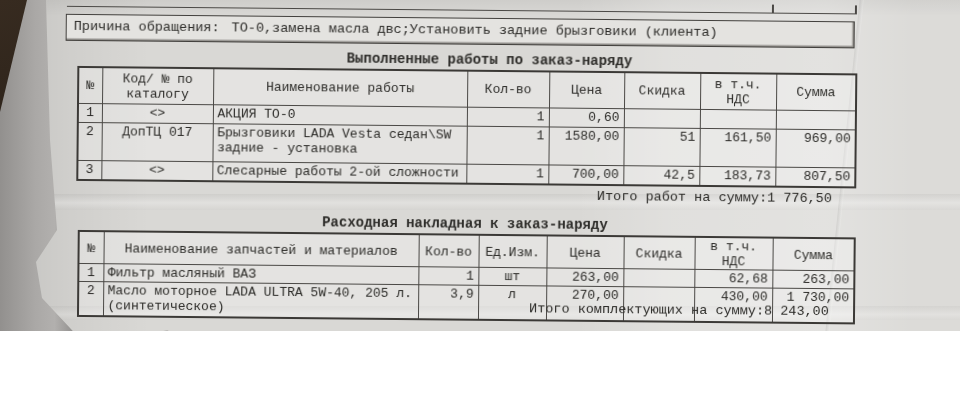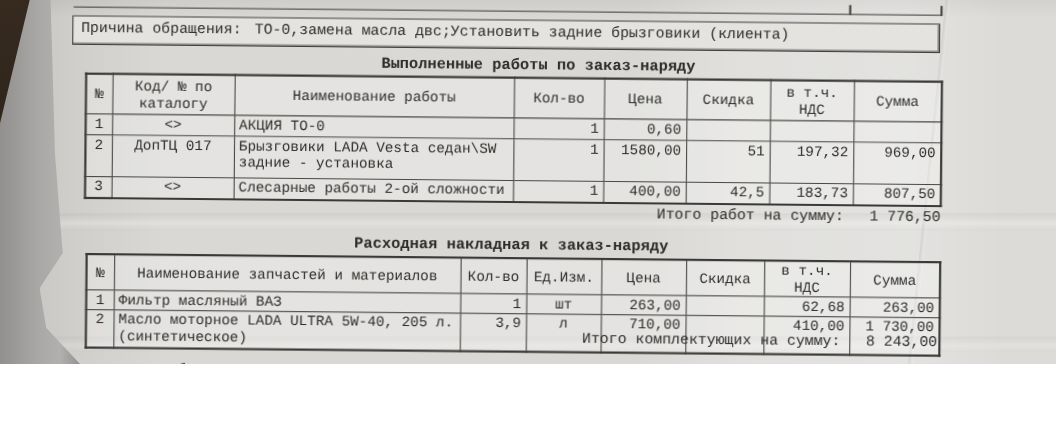--- a/index.html
+++ b/index.html
@@ -41,21 +41,21 @@
   .t-parts-title{top:212px;left:13px;}
   table{border-collapse:collapse;table-layout:fixed;font-size:13px;color:#2d2c29;
         background:rgba(255,255,255,0.28);border:2px solid #3b3936;}
   th,td{border:1.4px solid #4a4845;padding:1px 4px 0 4px;line-height:15px;overflow:hidden;}
   th{font-weight:normal;text-align:center;vertical-align:middle;}
   td{vertical-align:top;}
   .works-table{position:absolute;top:66px;left:13px;}
   .parts-table{position:absolute;top:230px;left:15px;}
   .c{text-align:center;} .r{text-align:right;} .l{text-align:left;}
   .total-line{position:absolute;display:flex;justify-content:flex-end;align-items:baseline;font-size:13.5px;}
-  .total-line .tl-value{min-width:88px;text-align:right;}
+  .total-line .tl-value{min-width:88px;text-align:left;}
   .works-total{top:184px;left:13px;width:779px;}
   .parts-total{top:297px;left:15px;width:775px;}
   .discount-note{position:absolute;top:329px;left:2px;font-size:13.5px;}
   .grand-total{position:absolute;top:362px;left:0;width:775px;font-weight:bold;font-size:13.5px;line-height:18px;}
 </style>
 </head>
 <body>
 
 <div class="stage">
   <div class="under-sheet"></div>
@@ -111,29 +111,29 @@
           <td class="r"></td>
           <td class="r"></td>
         </tr>
         <tr style="height:38px">
           <td class="c">2</td>
           <td class="c">ДопТЦ 017</td>
           <td class="l">Брызговики LADA Vesta седан\SW задние - установка</td>
           <td class="r">1</td>
           <td class="r">1580,00</td>
           <td class="r">51</td>
-          <td class="r">197,32</td>
+          <td class="r">161,50</td>
           <td class="r">969,00</td>
         </tr>
         <tr style="height:20px">
           <td class="c">3</td>
           <td class="c">&lt;&gt;</td>
           <td class="l">Слесарные работы 2-ой сложности</td>
           <td class="r">1</td>
-          <td class="r">400,00</td>
+          <td class="r">700,00</td>
           <td class="r">42,5</td>
           <td class="r">183,73</td>
           <td class="r">807,50</td>
         </tr>
       </tbody>
         </table>
 
       <div class="total-line works-total">
         <span>Итого работ на сумму:</span>
         <span class="tl-value">1 776,50</span>
@@ -171,23 +171,23 @@
           <td class="r">263,00</td>
           <td class="r"></td>
           <td class="r">62,68</td>
           <td class="r">263,00</td>
         </tr>
         <tr style="height:34px">
           <td class="c">2</td>
           <td class="l">Масло моторное LADA ULTRA 5W-40, 205 л. (синтетическое)</td>
           <td class="r">3,9</td>
           <td class="c">л</td>
-          <td class="r">710,00</td>
-          <td class="r"></td>
-          <td class="r">410,00</td>
+          <td class="r">270,00</td>
+          <td class="r"></td>
+          <td class="r">430,00</td>
           <td class="r">1 730,00</td>
         </tr>
       </tbody>
         </table>
 
       <div class="total-line parts-total">
         <span>Итого комплектующих на сумму:</span>
         <span class="tl-value">8 243,00</span>
       </div>
 

